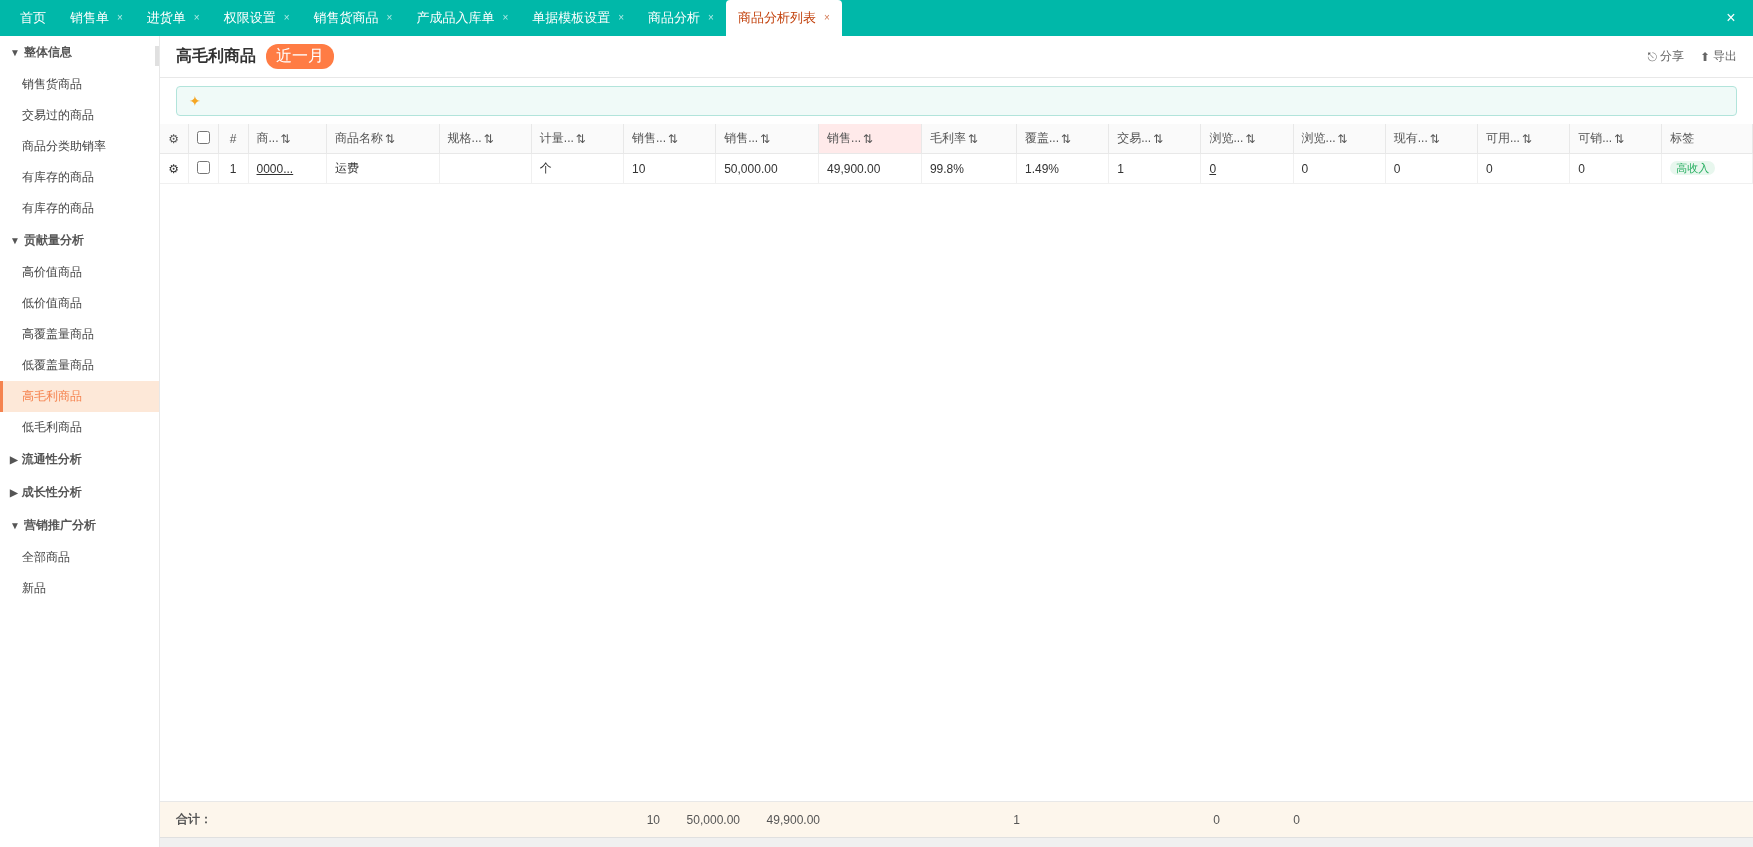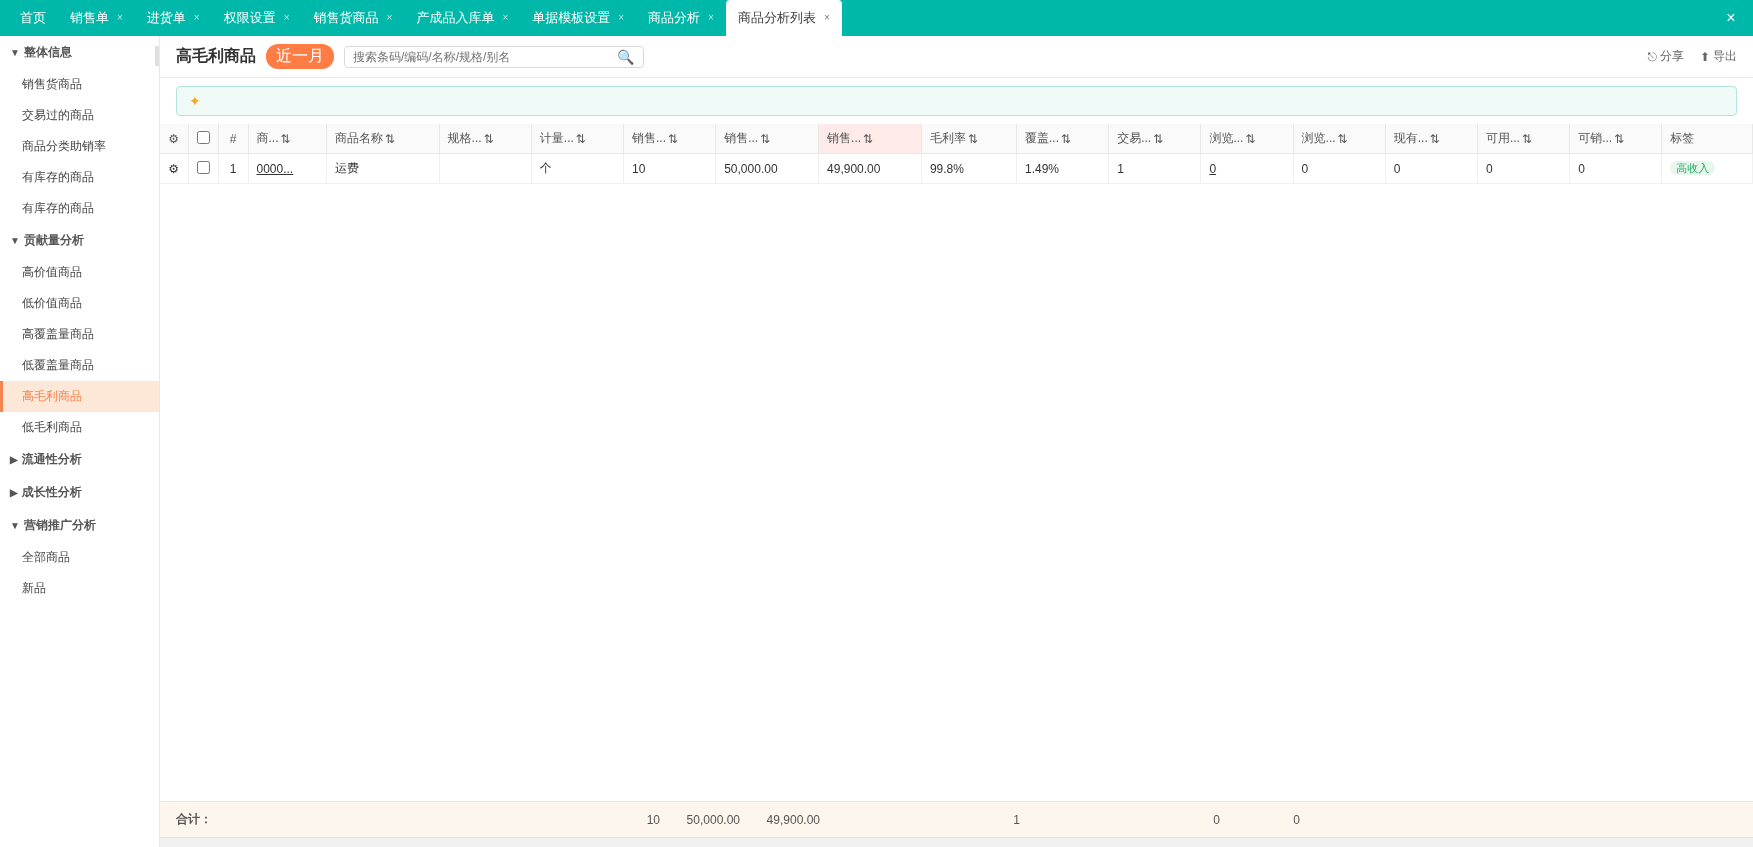--- a/index.html
+++ b/index.html
@@ -20,21 +20,21 @@
       line-height: 36px;
       cursor: pointer;
       white-space: nowrap;
       font-size: 13px;
       display: flex;
       align-items: center;
       gap: 4px;
     }
     .top-nav .nav-item.active {
       background: #fff;
-      color: #404040;
+      color: #c2410c;
       border-radius: 4px 4px 0 0;
     }
     .top-nav .close-btn {
       font-size: 10px;
       margin-left: 4px;
       opacity: 0.7;
       cursor: pointer;
     }
     .top-nav .spacer { flex: 1; }
     .top-nav .window-close {
@@ -369,24 +369,20 @@
     <div class="sidebar-item">
       <span>新品</span>
     </div>
   </div>
 
   <div class="content-area">
 
     <div class="content-header">
       <span class="content-title">高毛利商品</span>
       <button class="filter-btn">近一月</button>
-      <div class="search-box">
-        <input type="text" placeholder="搜索条码/编码/名称/规格/别名" style="">
-        <span class="search-icon">🔍</span>
-      </div>
       <div class="header-right-actions">
         <div class="action-link">
           <span>⎋</span>
           <span>分享</span>
         </div>
         <div class="action-link">
           <span>⬆</span>
           <span>导出</span>
         </div>
       </div>

